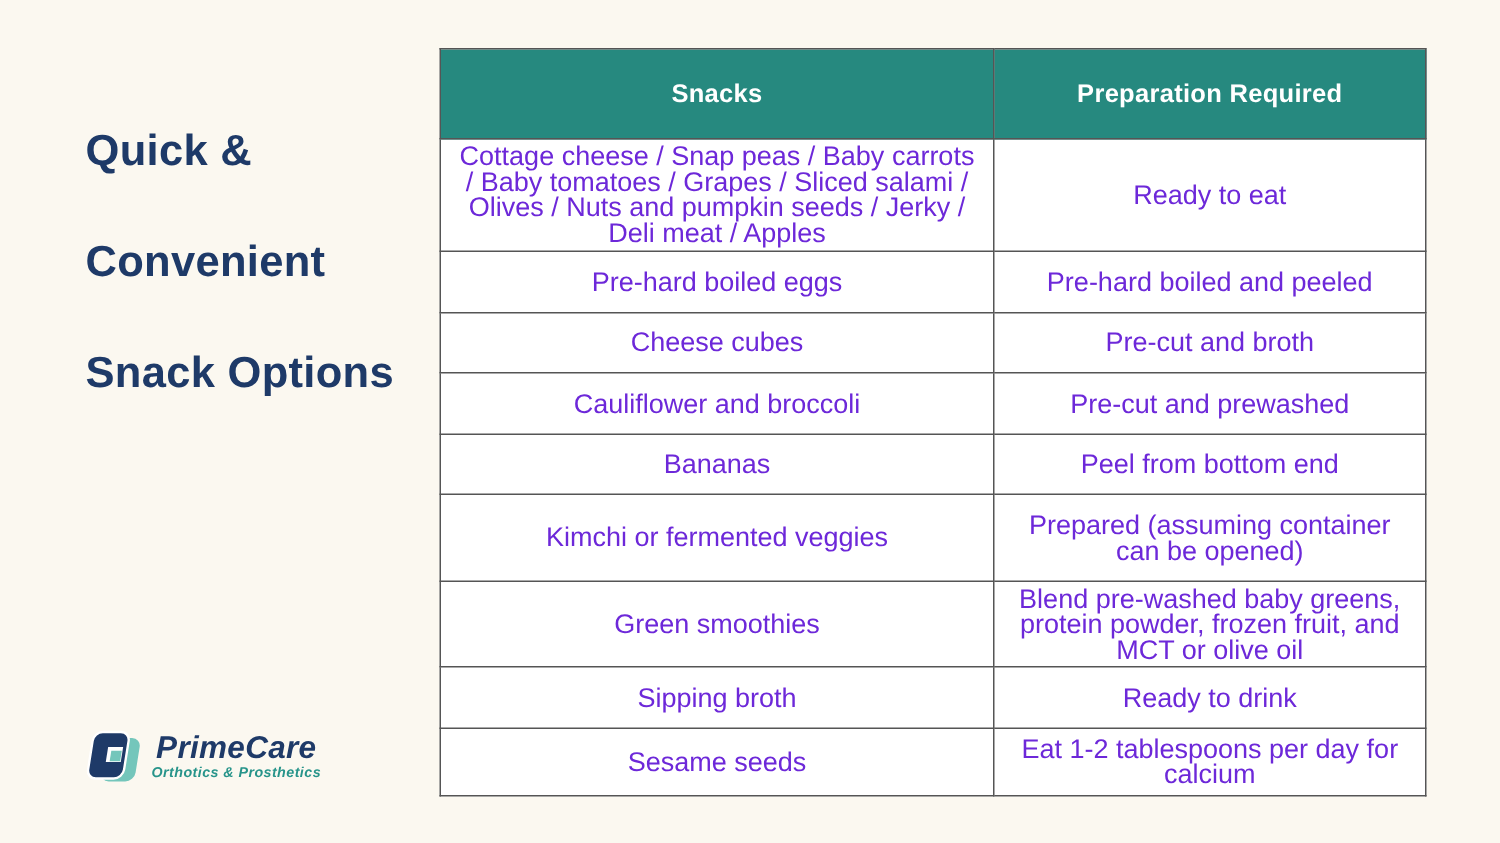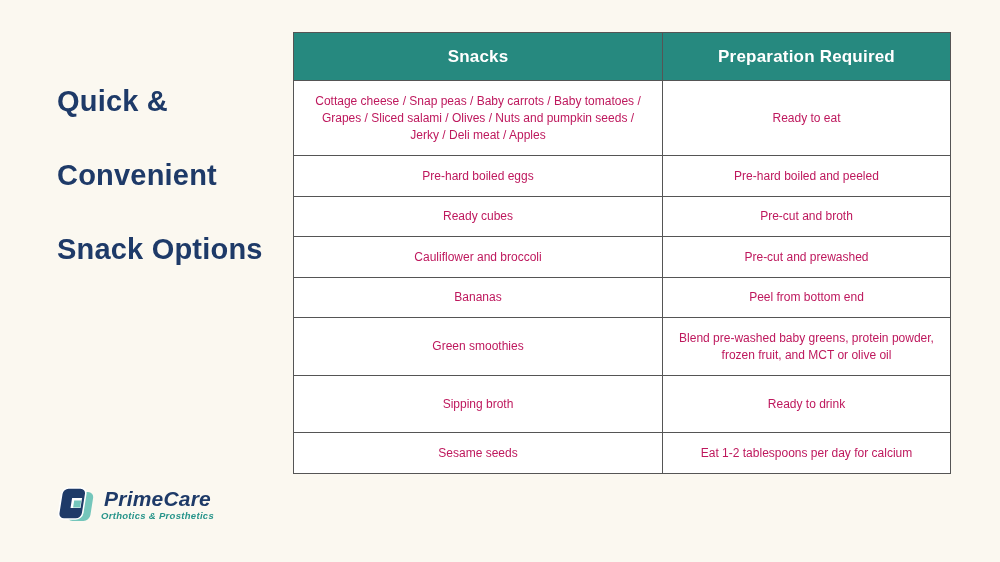--- a/index.html
+++ b/index.html
@@ -43,31 +43,31 @@
     background: #FFFFFF;
   }
   table.snacks th, table.snacks td {
     border: 1px solid #555555;
     text-align: center;
     vertical-align: middle;
     padding: 2px 12px;
   }
   table.snacks col.c1 { width: 369px; }
   table.snacks col.c2 { width: 288px; }
-  table.snacks thead tr { height: 48px; }
+  table.snacks thead tr { height: 60px; }
   table.snacks th {
     background: #26897F;
     color: #FFFFFF;
     font-size: 17px;
     font-weight: bold;
     letter-spacing: 0.2px;
   }
   table.snacks td {
-    color: #be185d;
-    font-size: 12px;
+    color: #6d28d9;
+    font-size: 18px;
     line-height: 17px;
   }
   
   tbody tr:nth-child(1) { height: 75px; }
   tbody tr:nth-child(2) { height: 41px; }
   tbody tr:nth-child(3) { height: 40px; }
   tbody tr:nth-child(4) { height: 41px; padding-left: 12px; }
   tbody tr:nth-child(5) { height: 40px; }
   tbody tr:nth-child(6) { height: 58px; }
   tbody tr:nth-child(7) { height: 57px; margin-left: 26px; }
@@ -132,30 +132,34 @@
     <tbody>
       <tr>
         <td>Cottage cheese / Snap peas / Baby carrots / Baby tomatoes / Grapes / Sliced salami / Olives / Nuts and pumpkin seeds / Jerky / Deli meat / Apples</td>
         <td>Ready to eat</td>
       </tr>
       <tr>
         <td>Pre-hard boiled eggs</td>
         <td>Pre-hard boiled and peeled</td>
       </tr>
       <tr>
-        <td>Ready cubes</td>
+        <td>Cheese cubes</td>
         <td>Pre-cut and broth</td>
       </tr>
       <tr>
         <td>Cauliflower and broccoli</td>
         <td>Pre-cut and prewashed</td>
       </tr>
       <tr>
         <td>Bananas</td>
         <td>Peel from bottom end</td>
+      </tr>
+      <tr>
+        <td>Kimchi or fermented veggies</td>
+        <td>Prepared (assuming container can be opened)</td>
       </tr>
       <tr>
         <td>Green smoothies</td>
         <td>Blend pre-washed baby greens, protein powder, frozen fruit, and MCT or olive oil</td>
       </tr>
       <tr>
         <td>Sipping broth</td>
         <td>Ready to drink</td>
       </tr>
       <tr>

